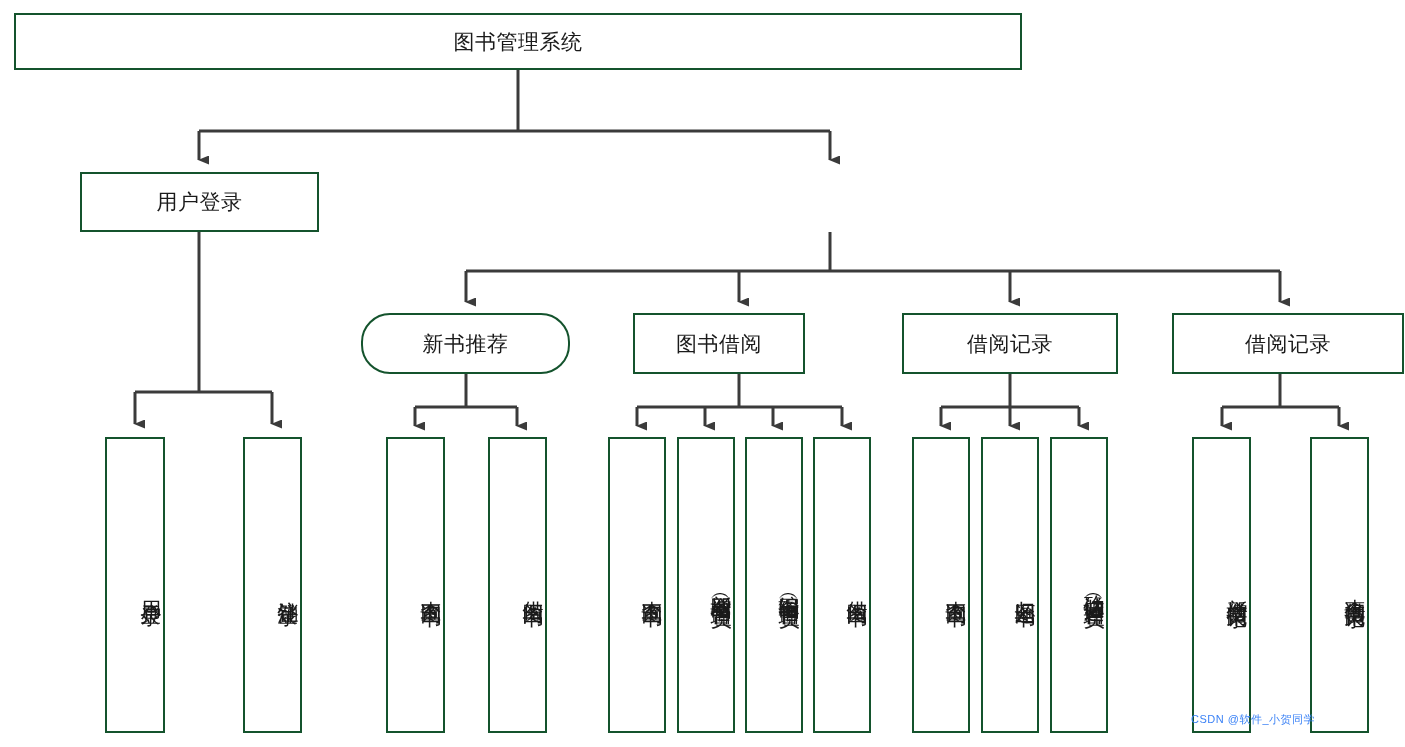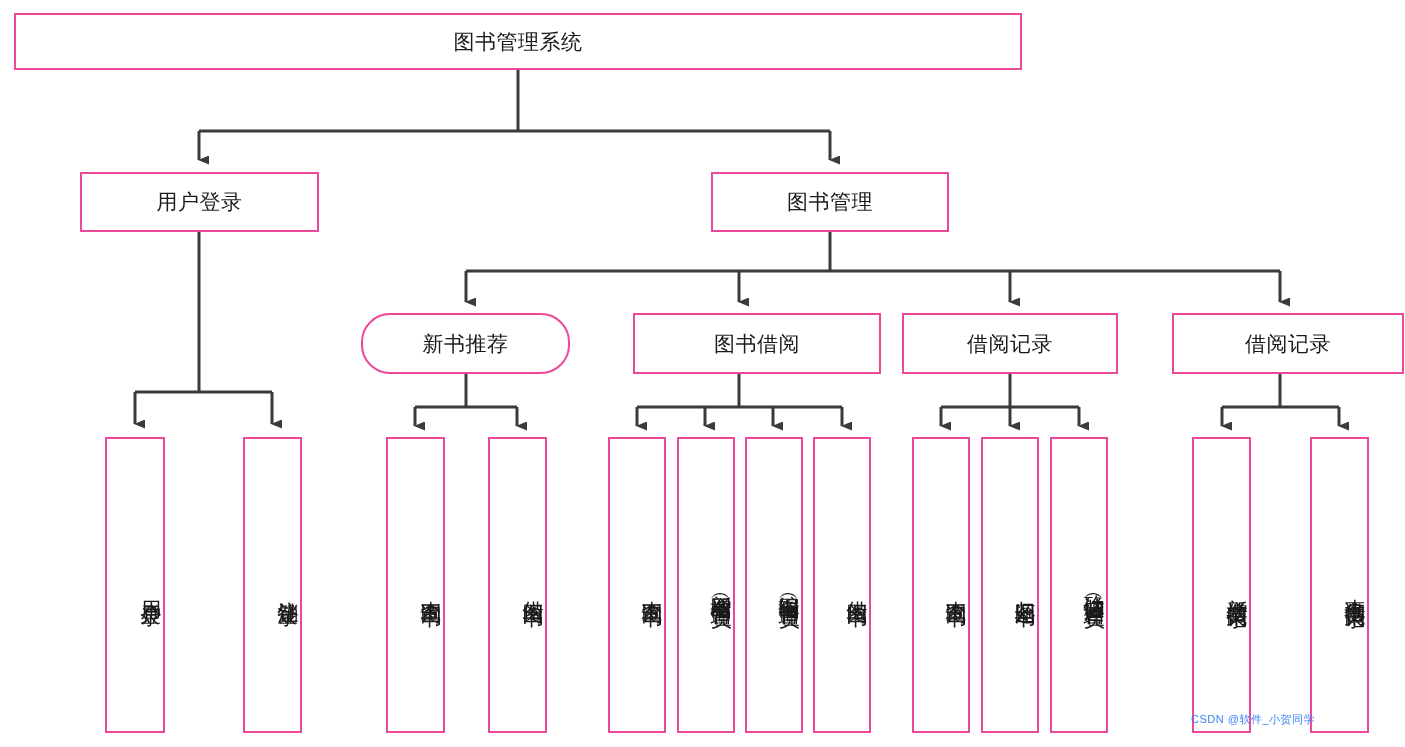--- a/index.html
+++ b/index.html
@@ -12,21 +12,21 @@
     position:relative;
   }
   #diagram{
     position:absolute;left:0;top:0;
     width:1405px;height:747px;
   }
   .node{
     position:absolute;
     box-sizing:border-box;
     background:#ffffff;
-    border:2px solid #ec4899;
+    border:2px solid #14532d;
     display:flex;
     align-items:center;
     justify-content:center;
     color:#1a1a1a;
     letter-spacing:0.5px;
   }
   .node.horiz{
     font-size:21px;
     line-height:1.1;
     white-space:nowrap;
@@ -113,28 +113,25 @@
     </g>
   </svg>
 
   <div class="node horiz" style="left:14px;top:13px;width:1008px;height:57px;">
     <span>图书管理系统</span>
   </div>
 
   <div class="node horiz" style="left:80px;top:172px;width:239px;height:60px;">
     <span>用户登录</span>
   </div>
-  <div class="node horiz" style="left:711px;top:172px;width:238px;height:60px;">
-    <span>图书管理</span>
-  </div>
 
   <div class="node horiz" style="left:361px;top:313px;width:209px;height:61px;border-radius:29px;">
     <span>新书推荐</span>
   </div>
-  <div class="node horiz" style="left:633px;top:313px;width:248px;height:61px;">
+  <div class="node horiz" style="left:633px;top:313px;width:172px;height:61px;">
     <span>图书借阅</span>
   </div>
   <div class="node horiz" style="left:902px;top:313px;width:216px;height:61px;">
     <span>借阅记录</span>
   </div>
   <div class="node horiz" style="left:1172px;top:313px;width:232px;height:61px;">
     <span>借阅记录</span>
   </div>
 
   <div class="node vert" style="left:105px;top:437px;width:60px;height:296px;">

